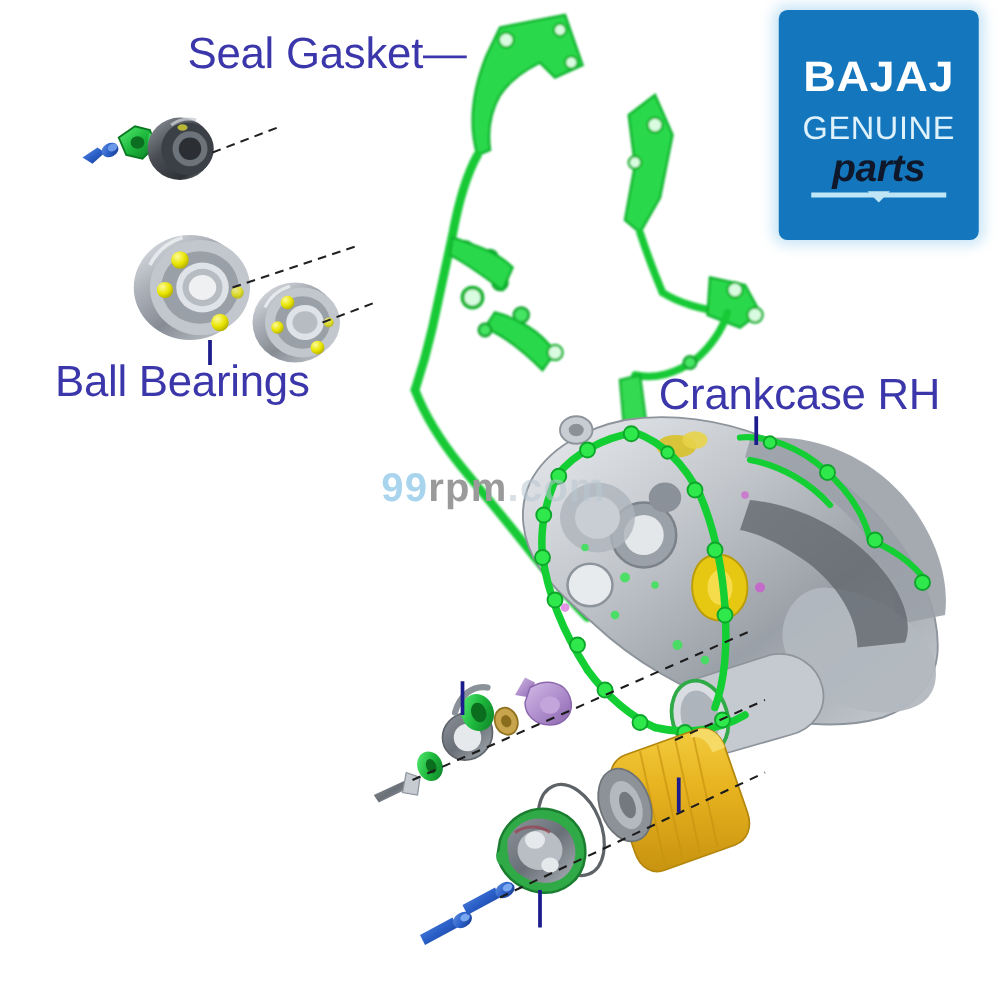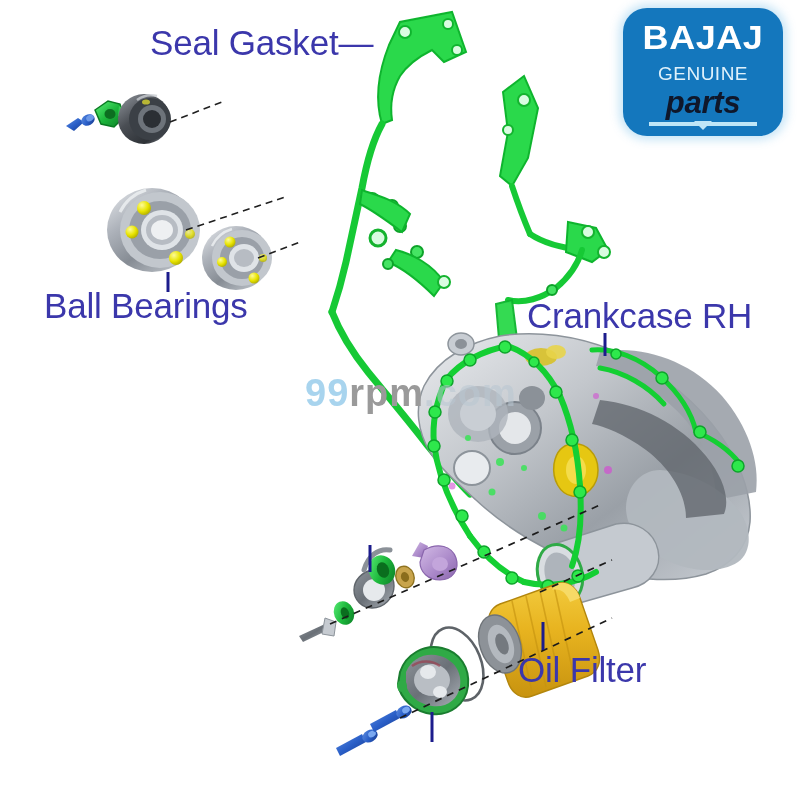--- a/index.html
+++ b/index.html
@@ -21,38 +21,38 @@
     font-weight:400;
     letter-spacing:-0.2px;
     white-space:nowrap;
     line-height:1;
     user-select:none;
   }
 
   
   #brand{
     position:absolute;
-    left:623px;top:8px;width:160px;height:128px;
+    left:623px;top:8px;width:160px;height:184px;
     background:#1477bd;
-    border-radius:24px;
+    border-radius:7px;
     box-shadow:0 0 10px 4px rgba(190,225,245,.85);
     display:flex;flex-direction:column;align-items:center;justify-content:center;
     overflow:hidden;
   }
   #brand .b-bajaj{
     color:#ffffff;
     font-family:"Liberation Sans","DejaVu Sans",sans-serif;
     font-size:34px;font-weight:bold;letter-spacing:.5px;
     line-height:1;margin-top:2px;
     transform:scaleX(1.06);
   }
   #brand .b-genuine{
     color:#dff1fb;
     font-family:"Liberation Sans","DejaVu Sans",sans-serif;
-    font-size:19px;font-weight:400;letter-spacing:.5px;
+    font-size:26px;font-weight:400;letter-spacing:.5px;
     line-height:1;margin-top:10px;
   }
   #brand .b-parts{
     color:#0f172a;
     font-family:"Liberation Sans","DejaVu Sans",sans-serif;
     font-size:31px;font-weight:bold;font-style:italic;letter-spacing:-.3px;
     line-height:1;margin-top:4px;
   }
   #brand .b-rule{
     width:108px;height:4px;background:#bfe6f7;margin-top:4px;position:relative;
@@ -60,21 +60,21 @@
   #brand .b-rule:after{
     content:"";position:absolute;left:50%;top:-1px;margin-left:-9px;
     width:0;height:0;border-left:9px solid transparent;border-right:9px solid transparent;
     border-top:9px solid #bfe6f7;
   }
 
   
   #wm{
     position:absolute;left:305px;top:372px;
     font-family:"Liberation Sans","DejaVu Sans",sans-serif;
-    font-size:38px;font-weight:bold;letter-spacing:1px;
+    font-size:32px;font-weight:bold;letter-spacing:1px;
     user-select:none;pointer-events:none;
   }
   #wm .w1{color:#a8d4ee;}
   #wm .w2{color:#9a9a9a;}
   #wm .w3{color:#b9c7d2;opacity:.55;}
 </style>
 </head>
 <body>
 
 <div id="canvas">
@@ -431,21 +431,20 @@
 
   </svg>
 
   <div class="cal" style="left:150px;top:25px;">Seal Gasket—</div>
 
   <div class="cal" style="left:44px;top:288px;">Ball Bearings</div>
 
   <div class="cal" style="left:527px;top:298px;text-align:right;">Crankcase RH</div>
 
 
-  <div class="cal" style="left:518px;top:652px;">Oil Filter</div>
 
 
   <div id="wm">
     <span class="w1">99</span><span class="w2">rpm</span><span class="w3">.com</span>
   </div>
 
   <div id="brand">
     <div class="b-bajaj">BAJAJ</div>
     <div class="b-genuine">GENUINE</div>
     <div class="b-parts">parts</div>

